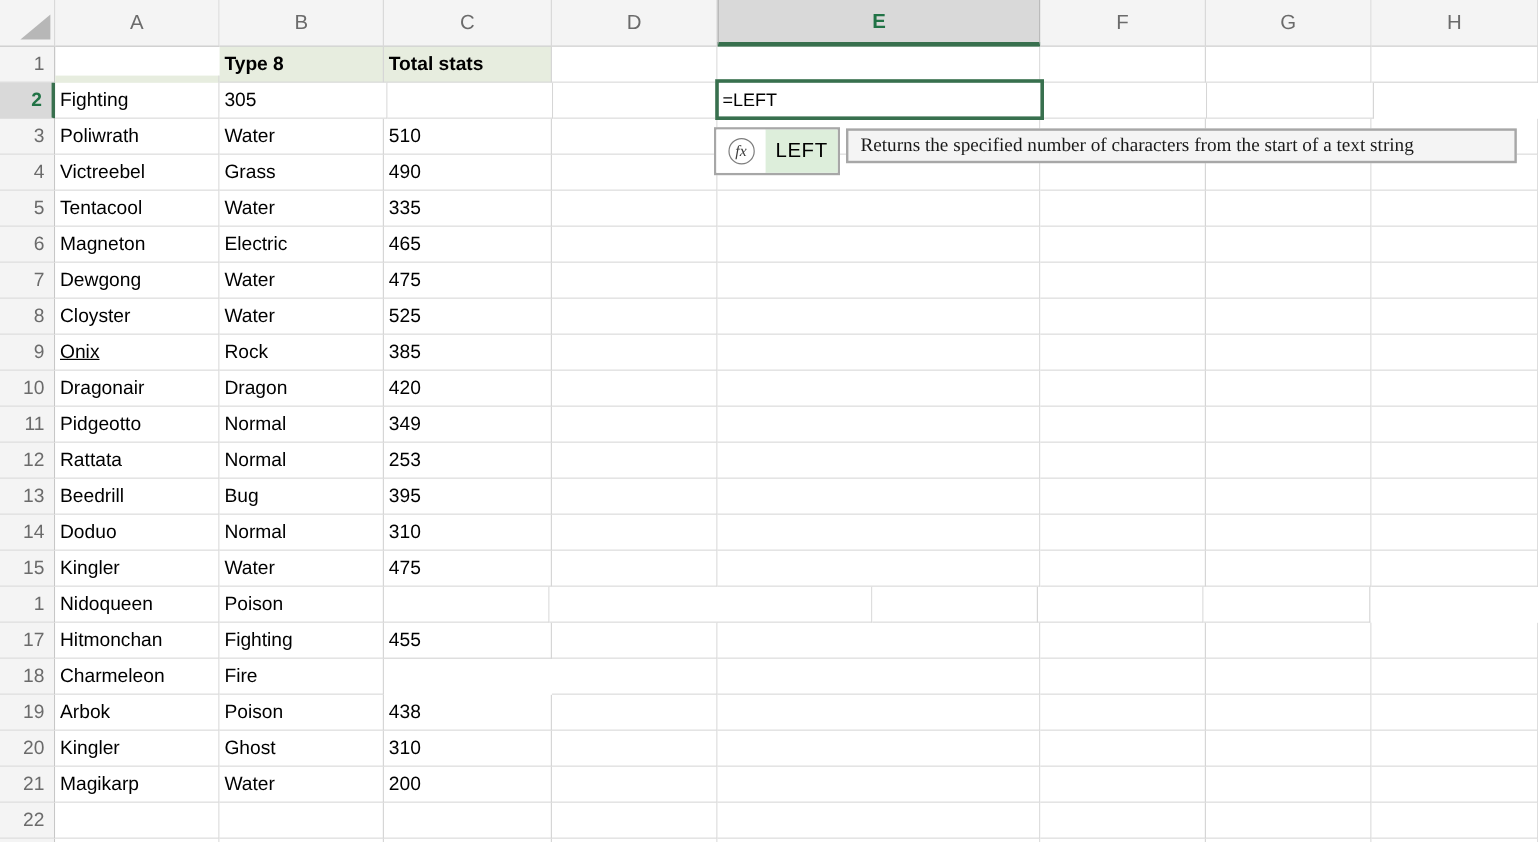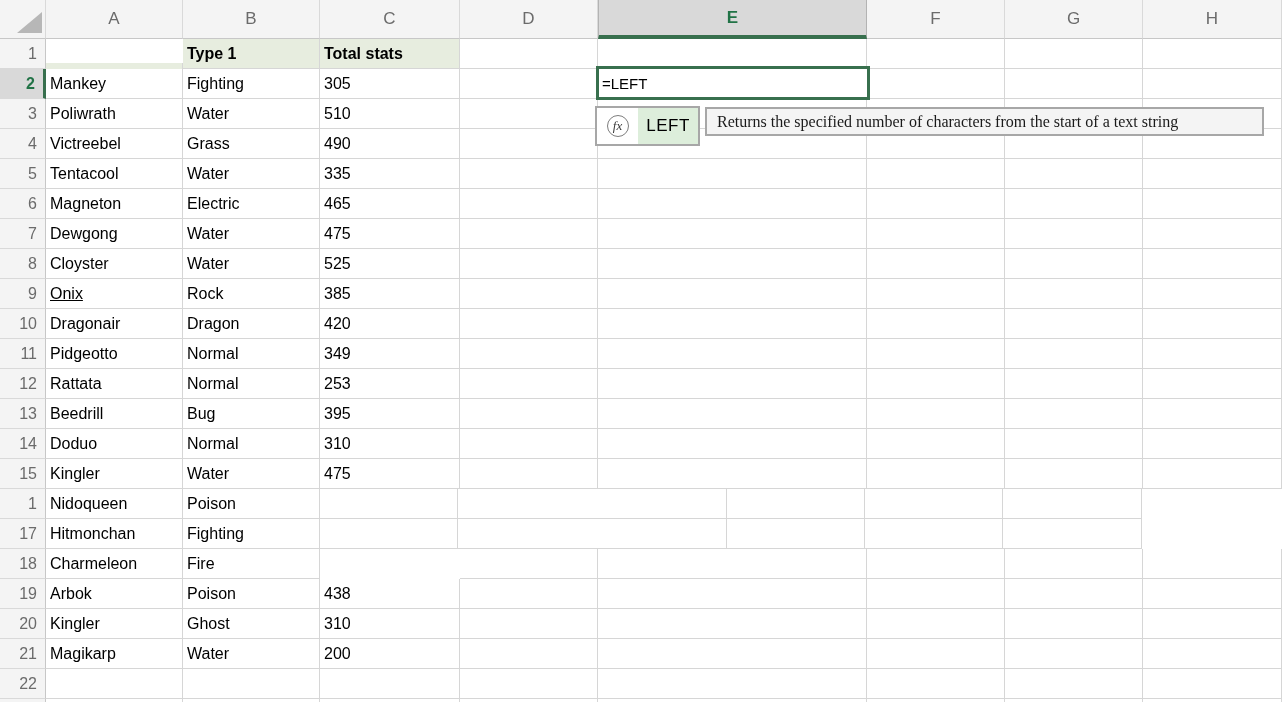--- a/index.html
+++ b/index.html
@@ -107,31 +107,30 @@
       <div class="ch" style="width: 138px;">F</div>
       <div class="ch" style="width: 138px;">G</div>
       <div class="ch" style="width: 139px;">H</div>
     </div>
 
   <div id="gridbody">
 
   <div class="row">
         <div class="rh">1</div>
         <div class="c hdr1" style="width: 137px; margin-top: 24px;">Name</div>
-        <div class="c hdr1" style="width: 137px;">Type 1</div>
+        <div class="c hdr1" style="width: 137px;">Type 8</div>
         <div class="c hdr1" style="width: 140px; text-align: center;">Total stats</div>
         <div class="c" style="width: 138px;"></div>
         <div class="c" style="width: 269px;"></div>
         <div class="c" style="width: 138px;"></div>
         <div class="c" style="width: 138px;"></div>
         <div class="c" style="width: 139px;"></div>
       </div>
       <div class="row">
         <div class="rh sel">2</div>
-        <div class="c" style="width: 137px;">Mankey</div>
         <div class="c" style="width: 137px;">Fighting</div>
         <div class="c" style="width: 140px;">305</div>
         <div class="c" style="width: 138px;"></div>
         <div class="c" style="width: 269px;"></div>
         <div class="c" style="width: 138px;"></div>
         <div class="c" style="width: 138px;"></div>
         <div class="c" style="width: 139px;"></div>
       </div>
       <div class="row">
         <div class="rh">3</div>
@@ -283,20 +282,21 @@
         <div class="c" style="width: 138px;"></div>
         <div class="c" style="width: 269px;"></div>
         <div class="c" style="width: 138px;"></div>
         <div class="c" style="width: 138px;"></div>
         <div class="c" style="width: 139px;"></div>
       </div>
       <div class="row">
         <div class="rh">17</div>
         <div class="c" style="width: 137px;">Hitmonchan</div>
         <div class="c" style="width: 137px;">Fighting</div>
+        <div class="c" style="width: 140px;">455</div>
         <div class="c" style="width: 138px;"></div>
         <div class="c" style="width: 269px;"></div>
         <div class="c" style="width: 138px;"></div>
         <div class="c" style="width: 138px;"></div>
         <div class="c" style="width: 139px;"></div>
       </div>
       <div class="row">
         <div class="rh">18</div>
         <div class="c" style="width: 137px;">Charmeleon</div>
         <div class="c" style="width: 137px;">Fire</div>

